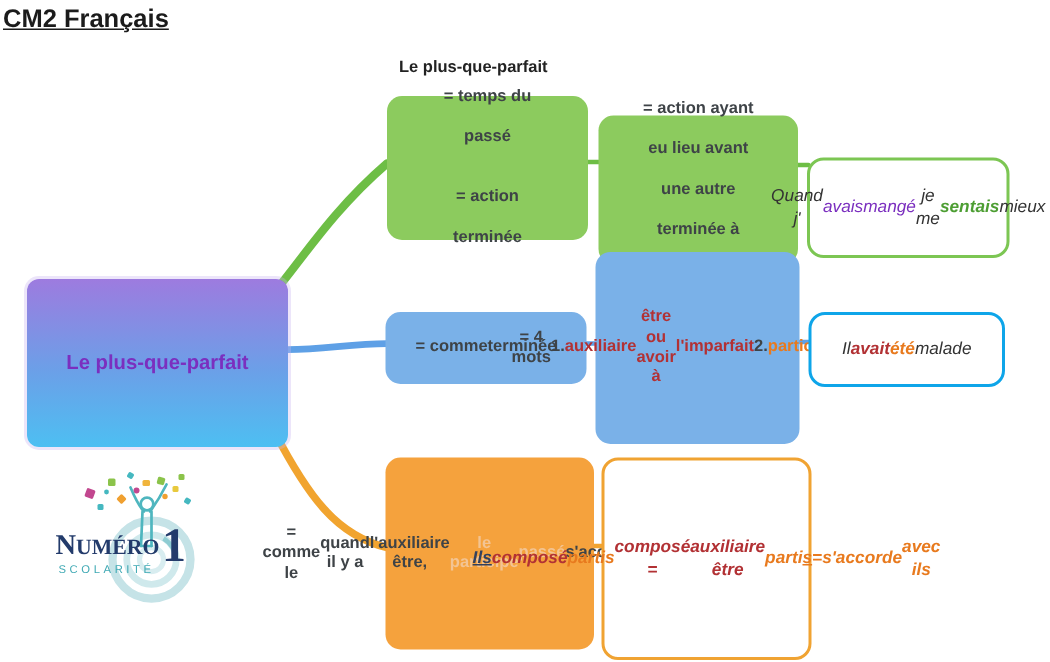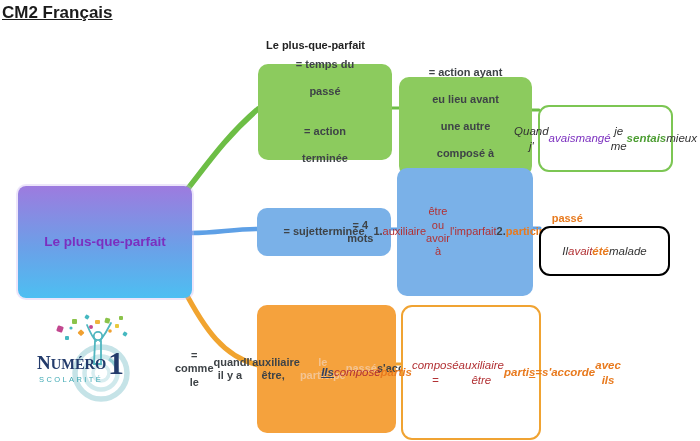--- a/index.html
+++ b/index.html
@@ -17,28 +17,28 @@
   .b-node{background:#7ab1e8;}
   .o-node{background:#f5a23d;}
   .n-g1{left:258px;top:64px;width:128px;height:90px;}
   .n-g2{left:399px;top:77px;width:127px;height:93px;}
   .n-b1{left:257px;top:208px;width:128px;height:42px;}
   .n-b2{left:397px;top:168px;width:130px;height:122px;}
   .n-o1{left:257px;top:305px;width:133px;height:122px;}
   .ex{background:#fff;font-weight:400;font-style:italic;font-size:11.5px;line-height:1.25;
       color:#333;border-radius:11px;}
   .n-gex{left:538px;top:81px;width:125px;height:57px;border:2px solid #7cc653;margin-top:24px;}
-  .n-bex{left:539px;top:226px;width:121px;height:40px;border:2px solid #000000;justify-content:center;}
+  .n-bex{left:539px;top:208px;width:121px;height:40px;border:2px solid #0ea5e9;justify-content:center;}
   .n-oex{left:401px;top:305px;width:130px;height:125px;border:2px solid #f0a332;}
   
   .rt-d{color:#3e4347;}
   .rt-i{color:#333;}
   .rt-g{color:#4d9e33;font-weight:700;}
   .rt-p{color:#7b2fbf;font-weight:400;}
-  .rt-c{color:#b23134;font-weight:400;}
+  .rt-c{color:#b23134;font-weight:700;}
   .rt-o{color:#e87a1e;font-weight:700;}
   .rt-l{color:#f3c493;}
   .rt-du{color:#3e4347;text-decoration:underline;}
   .rt-nu{color:#33415e;font-weight:700;text-decoration:underline;font-style:italic;}
   .rt-ou{color:#e87a1e;font-weight:700;text-decoration:underline;}
   .logo{position:absolute;left:35px;top:312px;width:130px;height:112px;}
 </style>
 </head>
 <body>
 
@@ -70,37 +70,37 @@
       <br>
       <span class="rt-d">terminée</span>
     </div>
   <div class="node g-node n-g2">
       <span class="rt-d">= action ayant</span>
       <br>
       <span class="rt-d">eu lieu avant</span>
       <br>
       <span class="rt-d">une autre</span>
       <br>
-      <span class="rt-d">composé à</span>
+      <span class="rt-d">terminée à</span>
       <br>
       <span class="rt-g">l'imparfait</span>
     </div>
   <div class="node ex n-gex">
       <span class="rt-i">Quand j'</span>
       <span class="rt-p">avais</span>
       <br>
       <span class="rt-p">mangé</span>
       <span class="rt-i"> je me</span>
       <br>
       <span class="rt-g">sentais</span>
       <span class="rt-i"> mieux</span>
     </div>
 
   <div class="node b-node n-b1">
-      <span class="rt-d">= sujet</span>
+      <span class="rt-d">= comme</span>
       <br>
       <span class="rt-d">terminée</span>
     </div>
   <div class="node b-node n-b2">
       <span class="rt-d">= 4 mots</span>
       <br>
       <br>
       <span class="rt-d">1. </span>
       <span class="rt-c">auxiliaire</span>
       <br>

